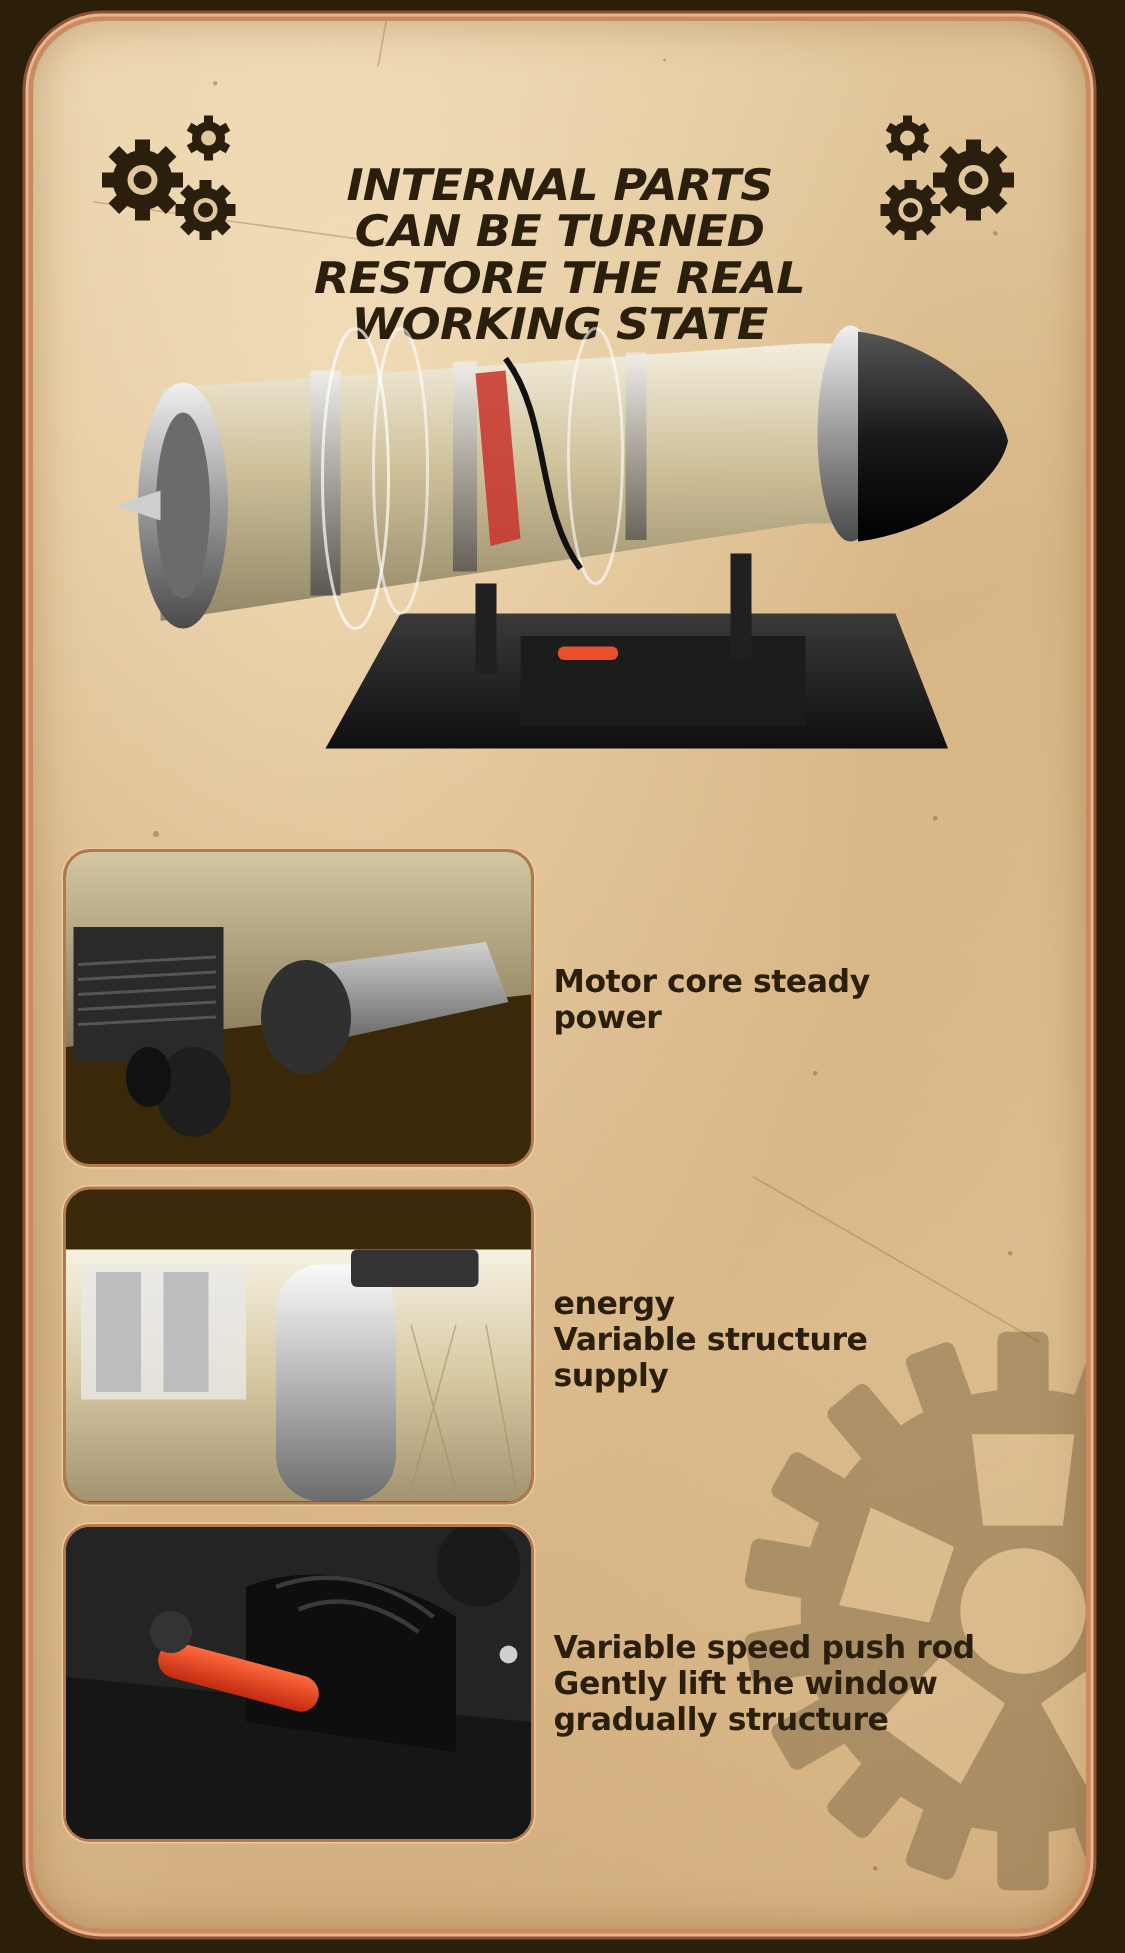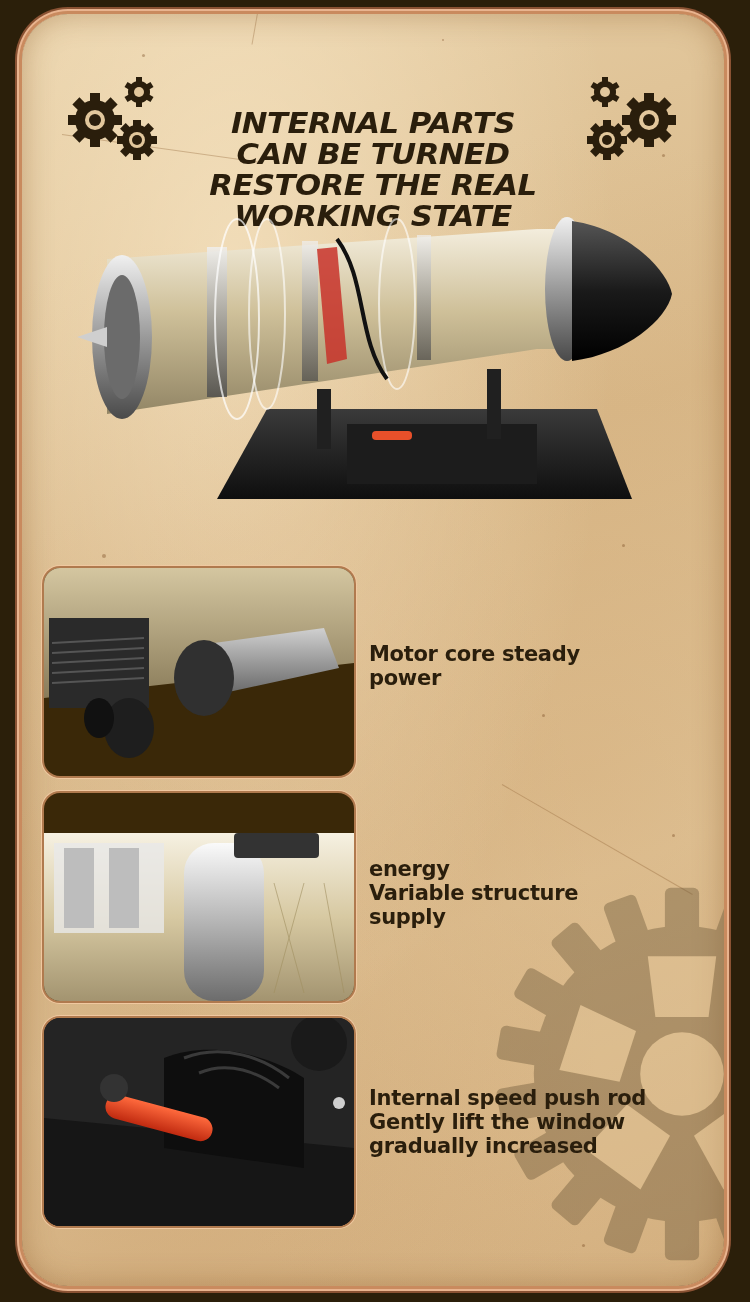--- a/index.html
+++ b/index.html
@@ -305,18 +305,18 @@
       <path d="M140 40 C180 25 220 40 245 60" stroke="#3a3a3a" stroke-width="3" fill="none"></path>
       <path d="M155 55 C185 42 215 55 235 70" stroke="#3a3a3a" stroke-width="3" fill="none"></path>
       <rect x="60" y="88" width="110" height="24" rx="12" fill="url(#r1)" transform="rotate(15 115 100)"></rect>
       <circle cx="70" cy="70" r="14" fill="#333"></circle>
       <circle cx="275" cy="25" r="28" fill="#1a1a1a"></circle>
       <circle cx="295" cy="85" r="6" fill="#cfcfcf"></circle>
     </svg>
   </div>
 
   <div class="caption c3">
-    <div>Internal speed push rod</div>
+    <div>Variable speed push rod</div>
     <div>Gently lift the window</div>
-    <div>gradually increased</div>
+    <div>gradually structure</div>
   </div>
 
 </div>
 
 </body></html>

